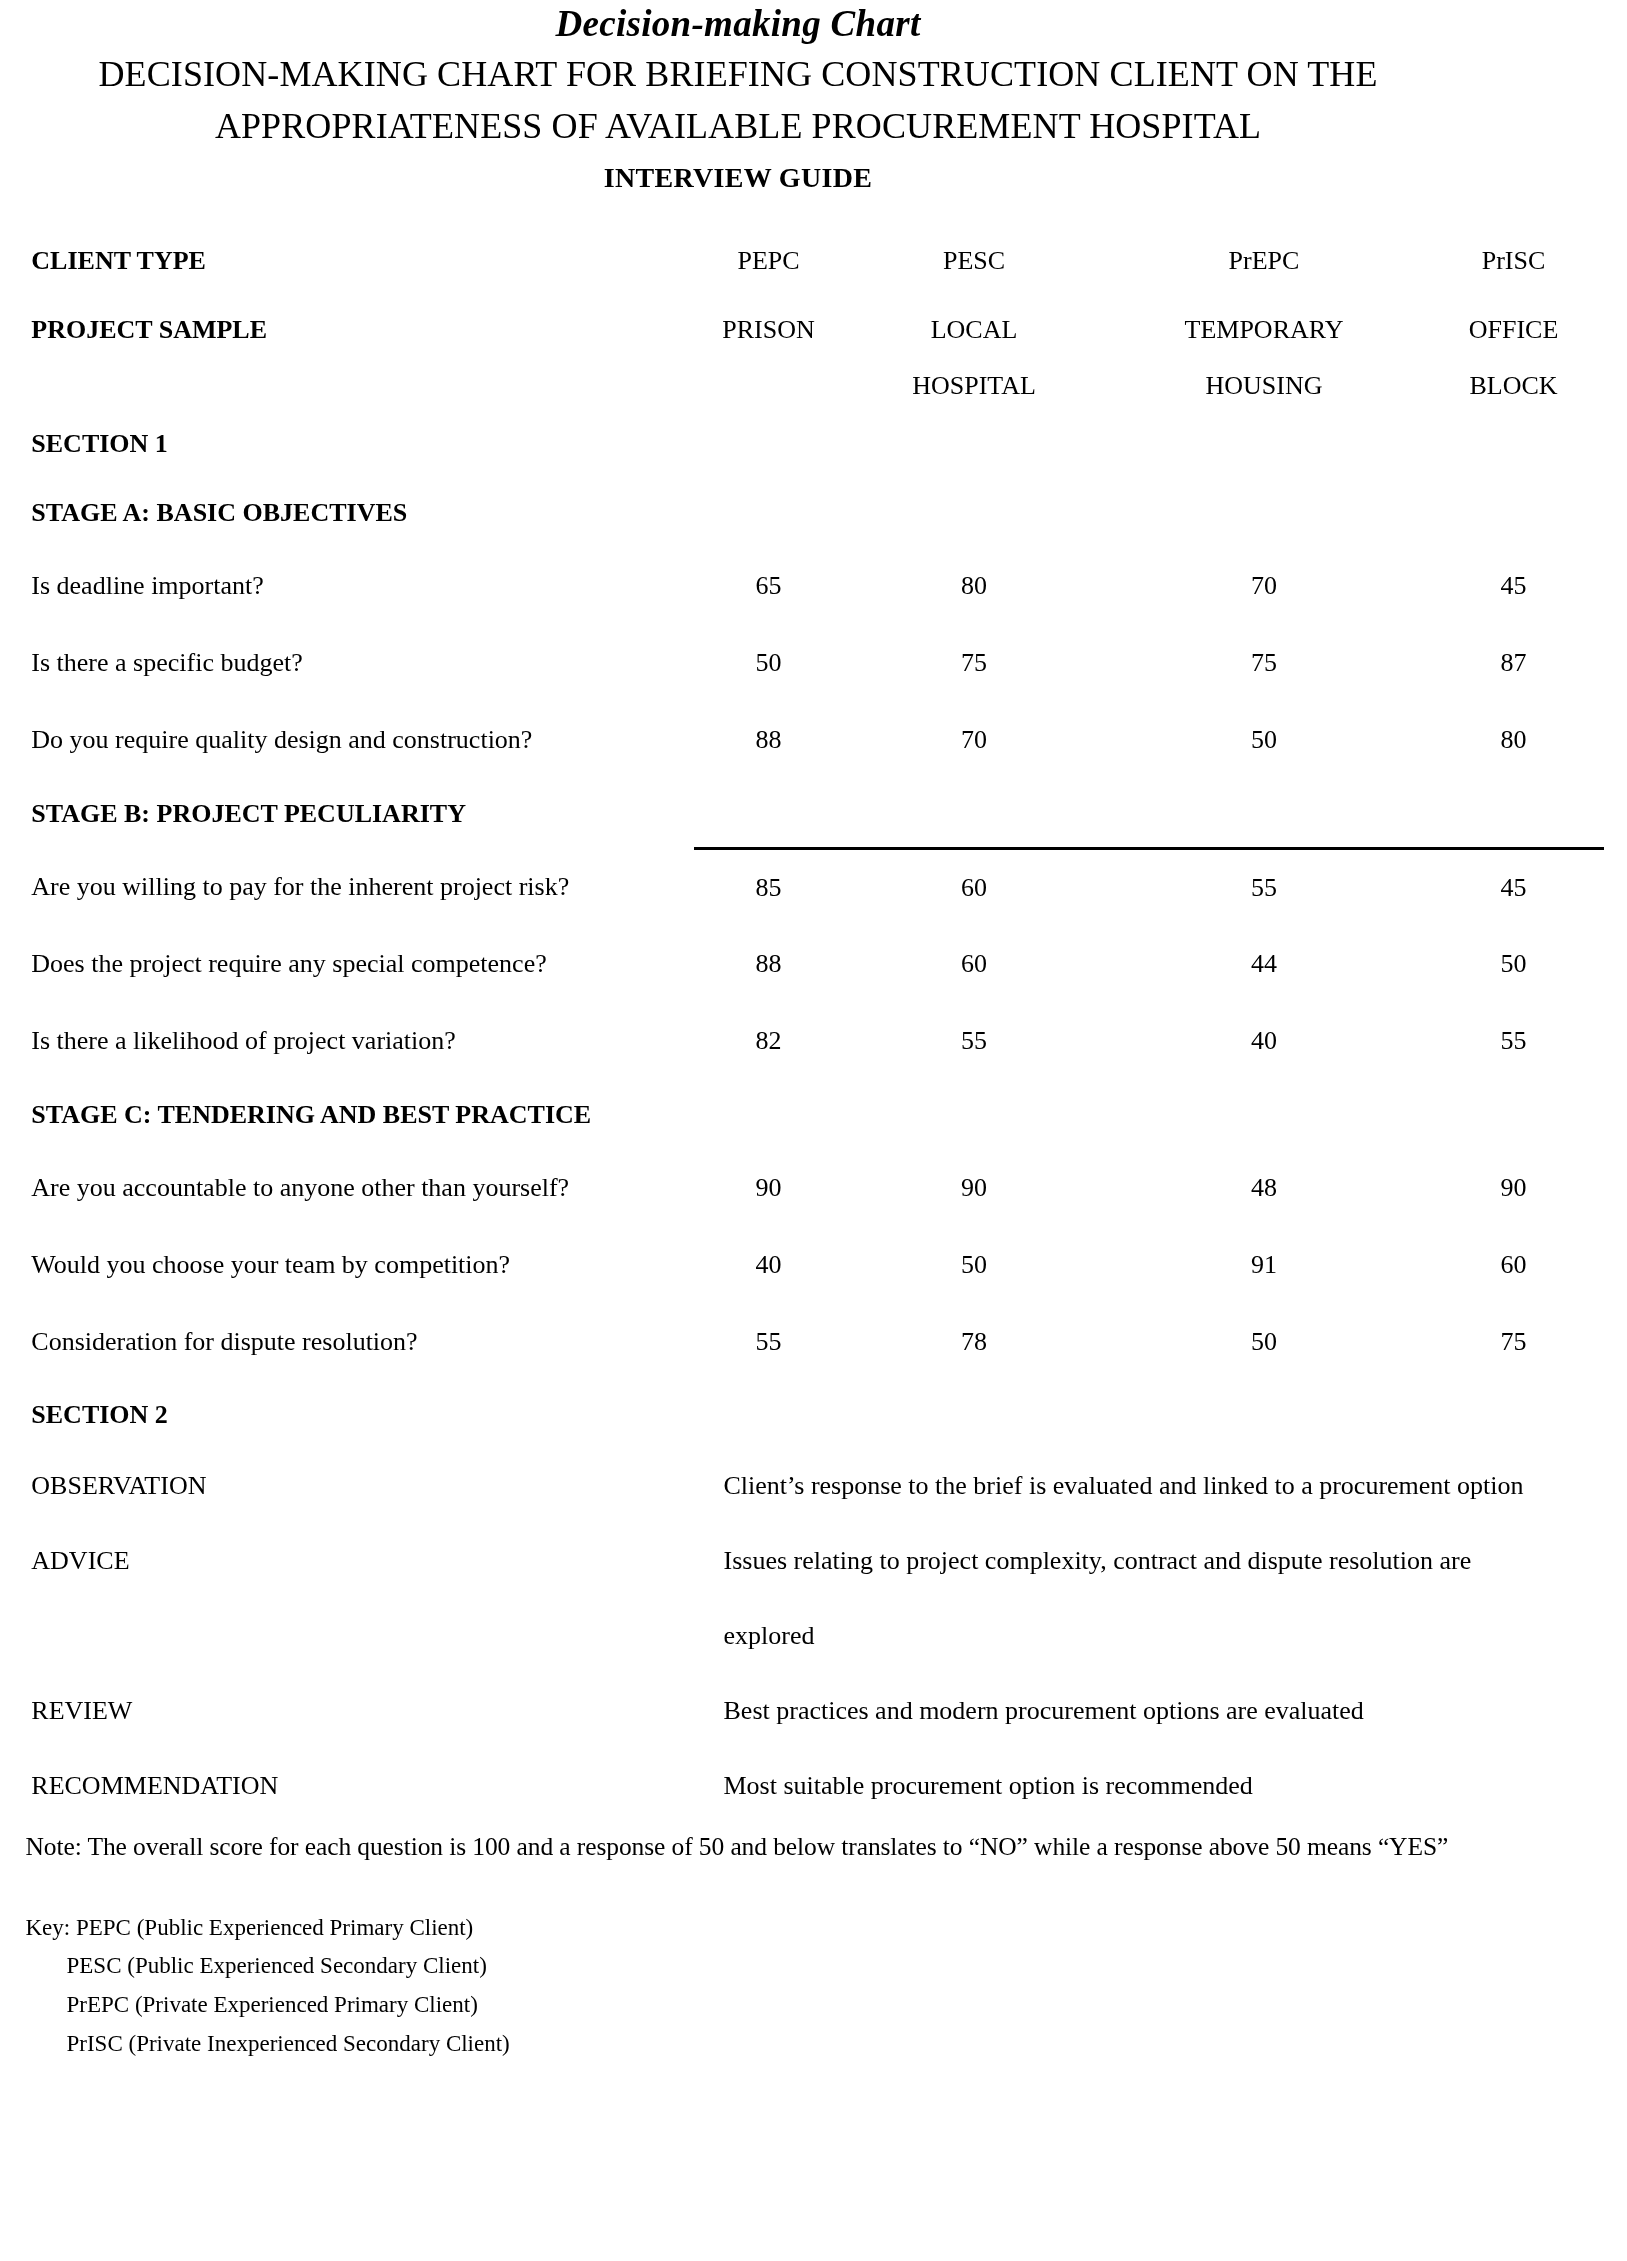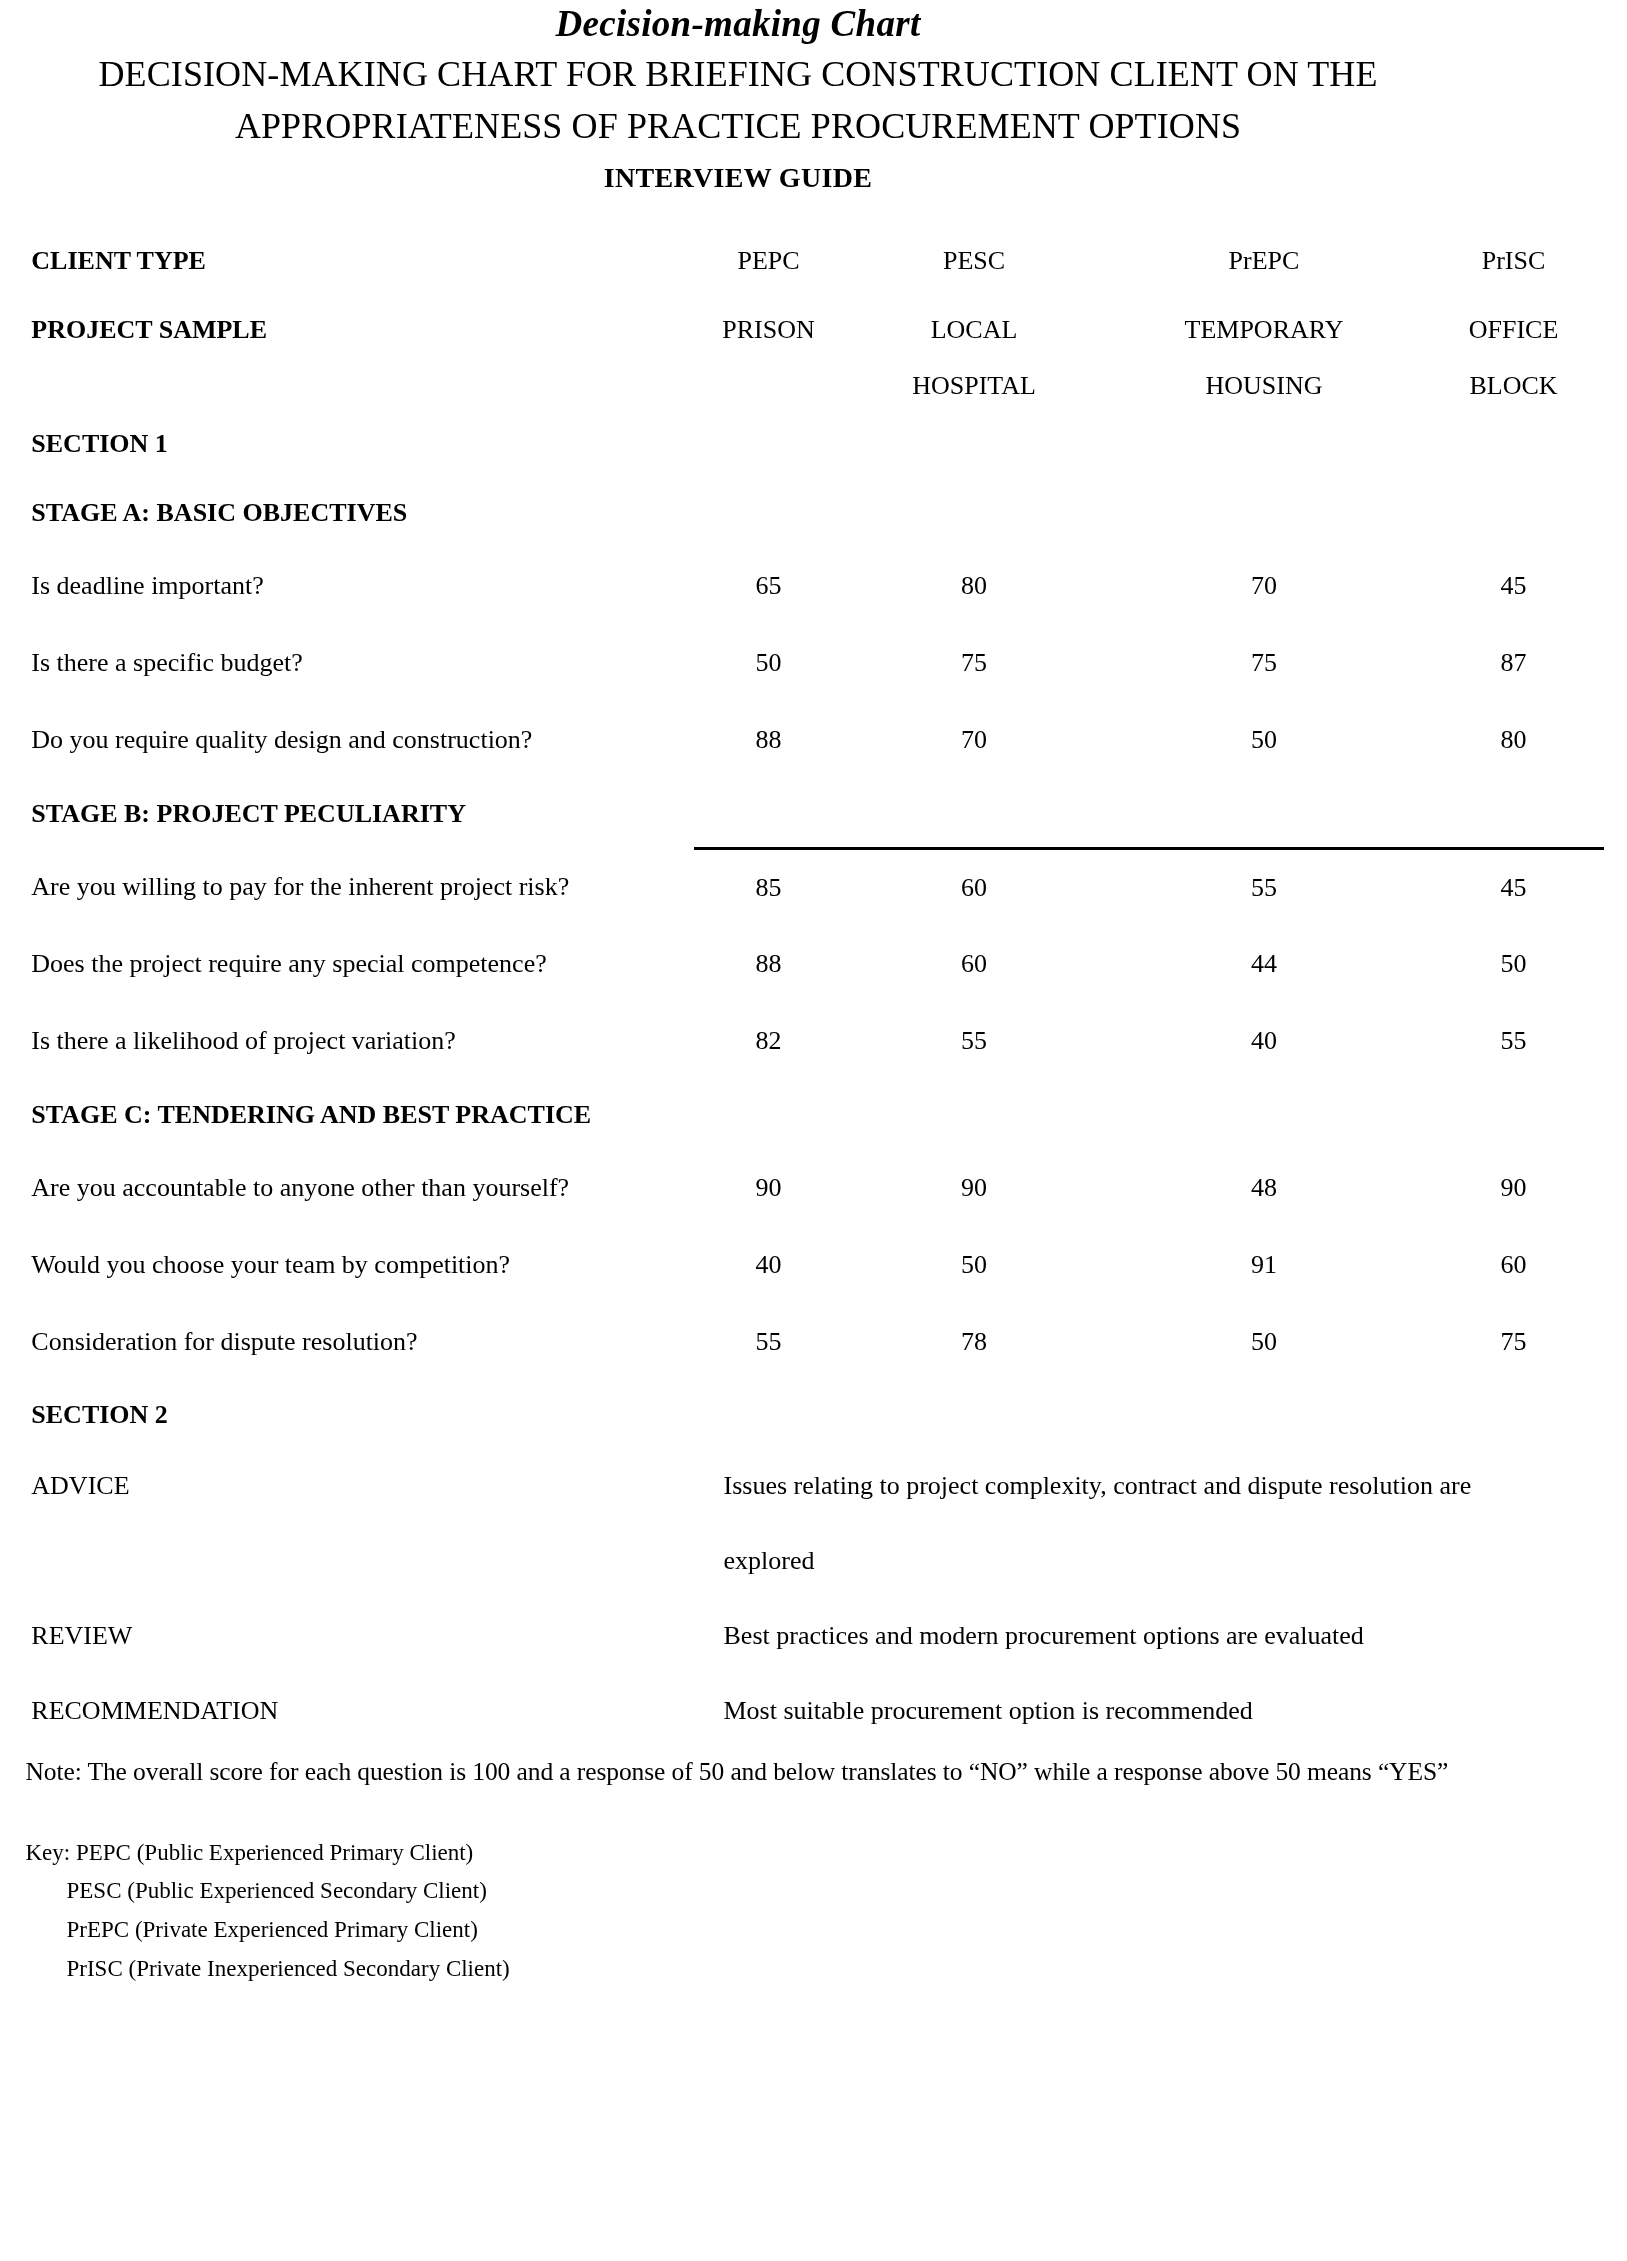--- a/index.html
+++ b/index.html
@@ -124,21 +124,21 @@
 </style>
 </head>
 <body>
 
 <div class="page">
 
   <div class="doc-title">Decision-making Chart</div>
 
   <div class="main-title">
     <div>DECISION-MAKING CHART FOR BRIEFING CONSTRUCTION CLIENT ON THE</div>
-    <div>APPROPRIATENESS OF PRACTICE PROCUREMENT OPTIONS</div>
+    <div>APPROPRIATENESS OF AVAILABLE PROCUREMENT HOSPITAL</div>
   </div>
 
   <div class="interview-guide">INTERVIEW GUIDE</div>
 
   <div class="tbl-wrap">
     <table class="chart">
       <colgroup>
         <col class="c-label">
           <col class="c1">
           <col class="c2">
@@ -254,20 +254,24 @@
           <td class="dcell">55</td>
           <td class="dcell">78</td>
           <td class="dcell">50</td>
           <td class="dcell">75</td>
         </tr>
 
         <tr class="r-sect rule-bot-full">
           <td class="lcell bold" colspan="5">SECTION 2</td>
         </tr>
 
+        <tr class="r-s2 rule-bot-full">
+          <td class="lcell">OBSERVATION</td>
+          <td class="wide-desc" colspan="4">Client’s response to the brief is evaluated and linked to a procurement option</td>
+        </tr>
 
         <tr class="r-s2tall">
           <td class="lcell">ADVICE</td>
           <td class="wide-desc" colspan="4">Issues relating to project complexity, contract and dispute resolution are</td>
         </tr>
         <tr class="r-s2b rule-bot-full">
           <td class="lcell"></td>
           <td class="wide-desc" colspan="4">explored</td>
         </tr>
 

